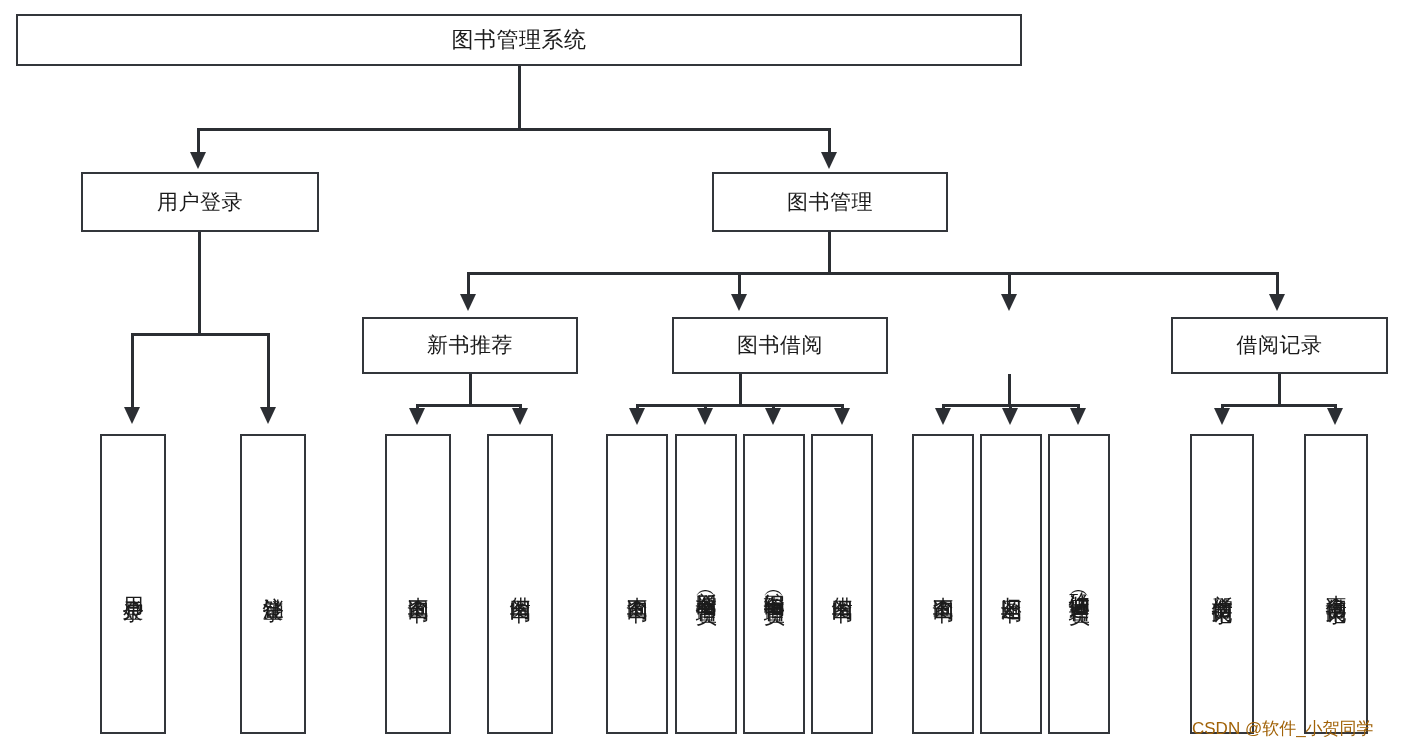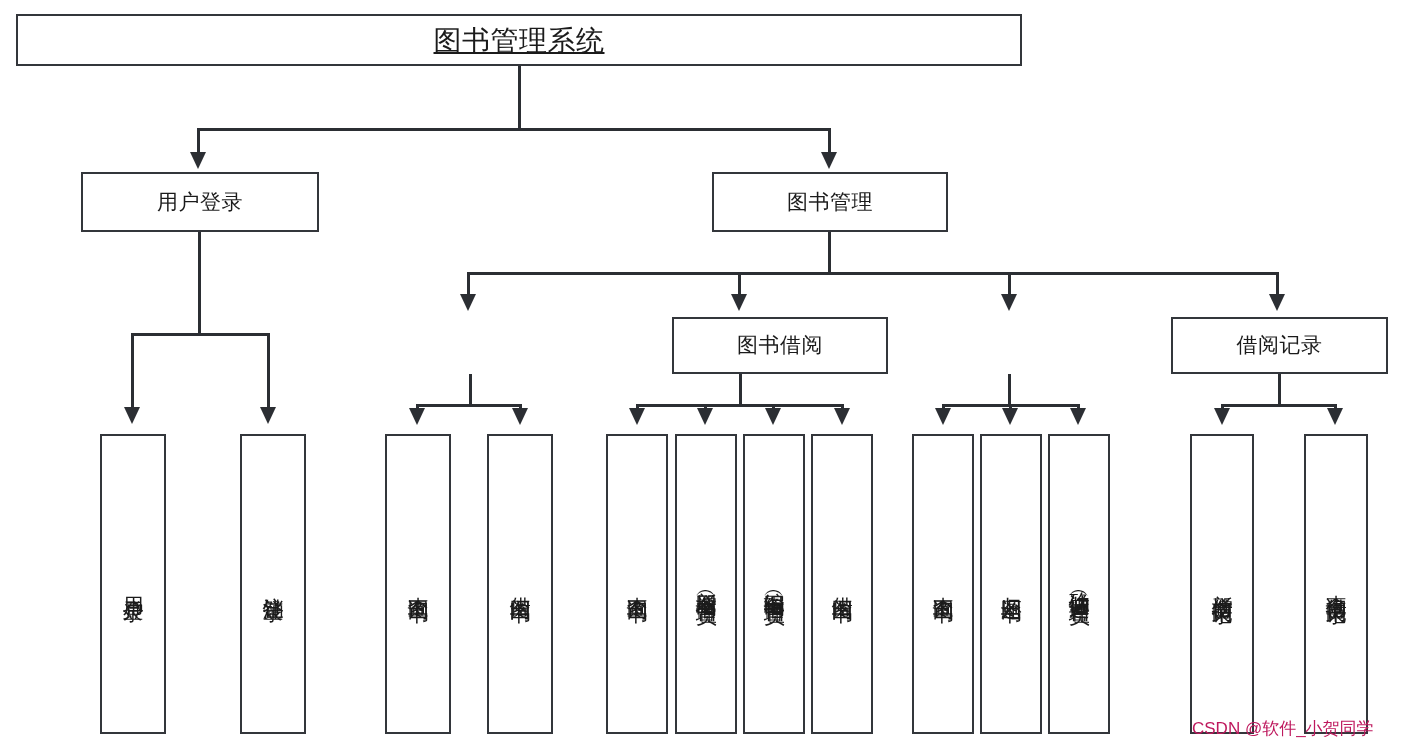--- a/index.html
+++ b/index.html
@@ -28,21 +28,21 @@
     display: flex;
     align-items: center;
     justify-content: center;
     text-align: center;
     line-height: 1.25;
   }
   .node.h {                 
     font-size: 21px;
     letter-spacing: 0.5px;
   }
-  .node.lvl0 { font-size: 28px; text-decoration: underline; }
+  .node.lvl0 { font-size: 22px; }
   .node.v {                 
     font-size: 21px;
     writing-mode: vertical-rl;
     text-orientation: upright;
     letter-spacing: 2px;
     align-items: center;
     justify-content: center;
     padding: 4px 0;
   }
   .node.v span {
@@ -62,21 +62,21 @@
     width: 0;
     height: 0;
     border-left: 8px solid transparent;
     border-right: 8px solid transparent;
     border-top: 17px solid #2b2e33;
   }
   
   .watermark {
     position: absolute;
     font-size: 17px;
-    color: #be185d;
+    color: #a16207;
     white-space: nowrap;
     font-family: "Liberation Sans", "DejaVu Sans", sans-serif;
   }
 </style>
 </head>
 <body>
 
 <div id="canvas">
 
   <div class="node h lvl0" style="left:16px; top:14px; width:1006px; height:52px;">
@@ -116,20 +116,23 @@
 
   <div class="vline" style="left:738px; top:272px; width:3px; height:24px;"></div>
   <div class="arrow" style="left:731px; top:294px;"></div>
 
   <div class="vline" style="left:1008px; top:272px; width:3px; height:24px;"></div>
   <div class="arrow" style="left:1001px; top:294px;"></div>
 
   <div class="vline" style="left:1276px; top:272px; width:3px; height:24px;"></div>
   <div class="arrow" style="left:1269px; top:294px;"></div>
 
+  <div class="node h" style="left:362px; top:317px; width:216px; height:57px;">
+    <span>新书推荐</span>
+  </div>
   <div class="node h" style="left:632px; top:317px; width:216px; height:57px;margin-left:40px;">
     <span>图书借阅</span>
   </div>
   <div class="node h" style="left:1171px; top:317px; width:217px; height:57px;">
     <span>借阅记录</span>
   </div>
 
   <div class="vline" style="left:469px; top:374px; width:3px; height:32px;"></div>
   <div class="hline" style="left:416px; top:404px; width:106px; height:3px;"></div>
   <div class="vline" style="left:416px; top:404px; width:3px; height:6px;"></div>

